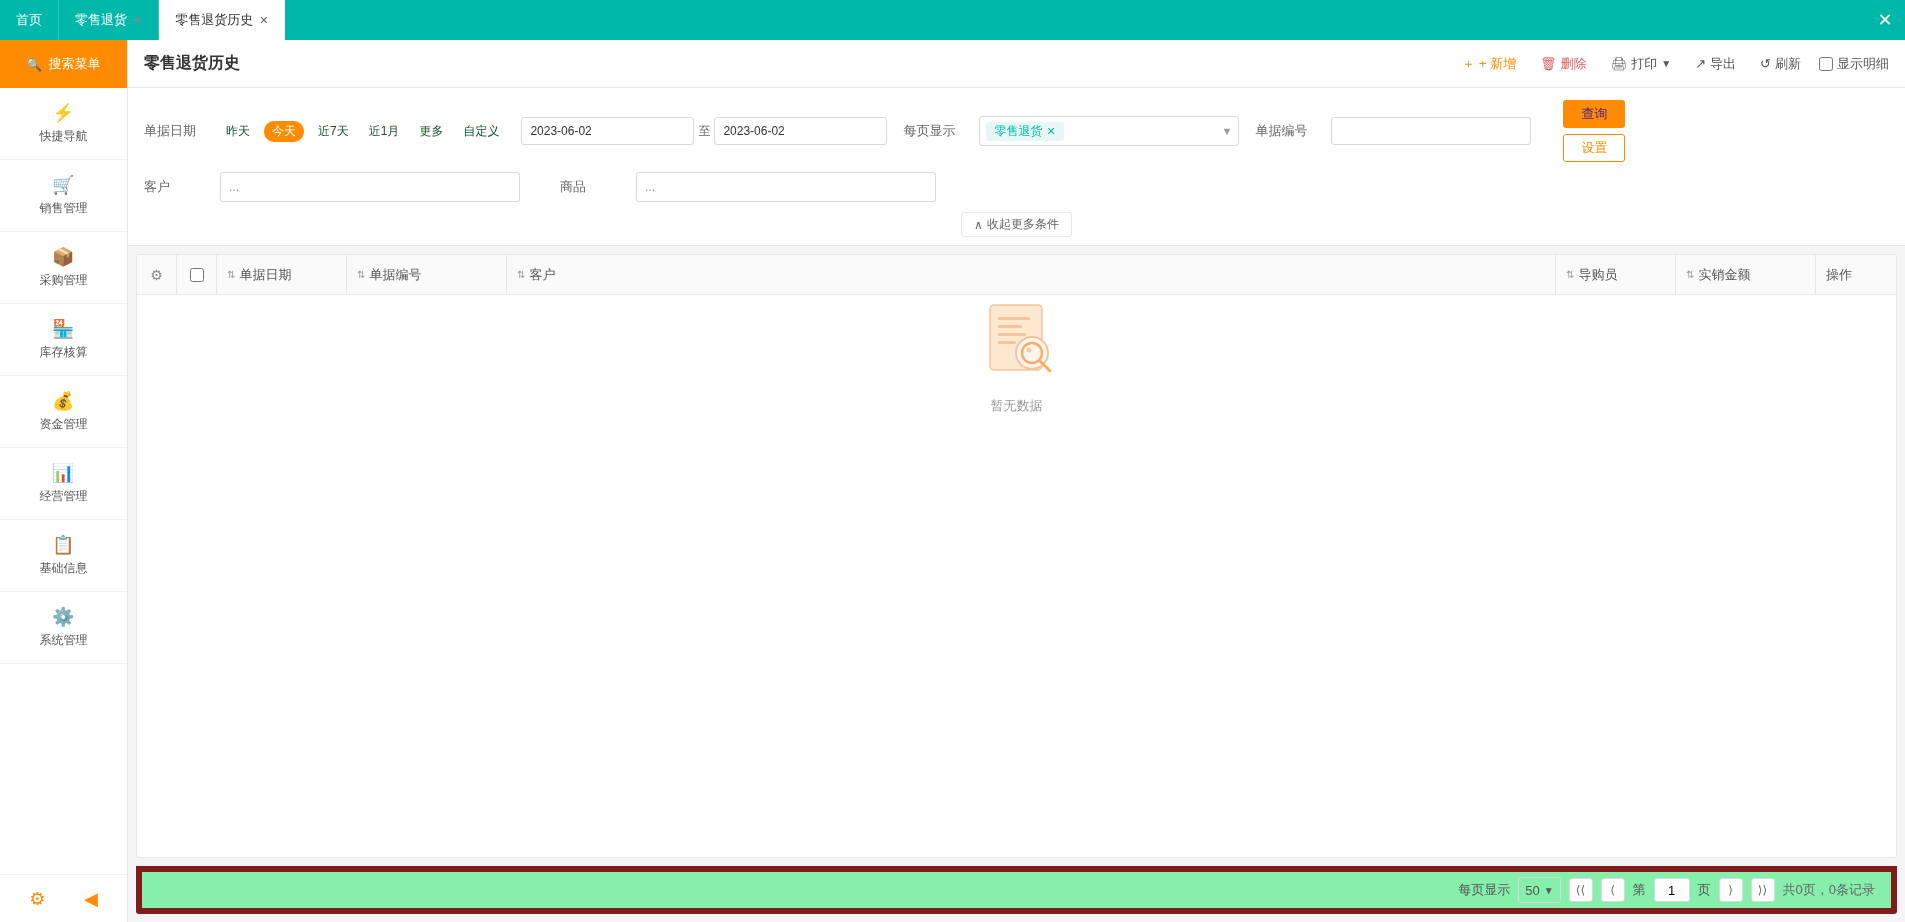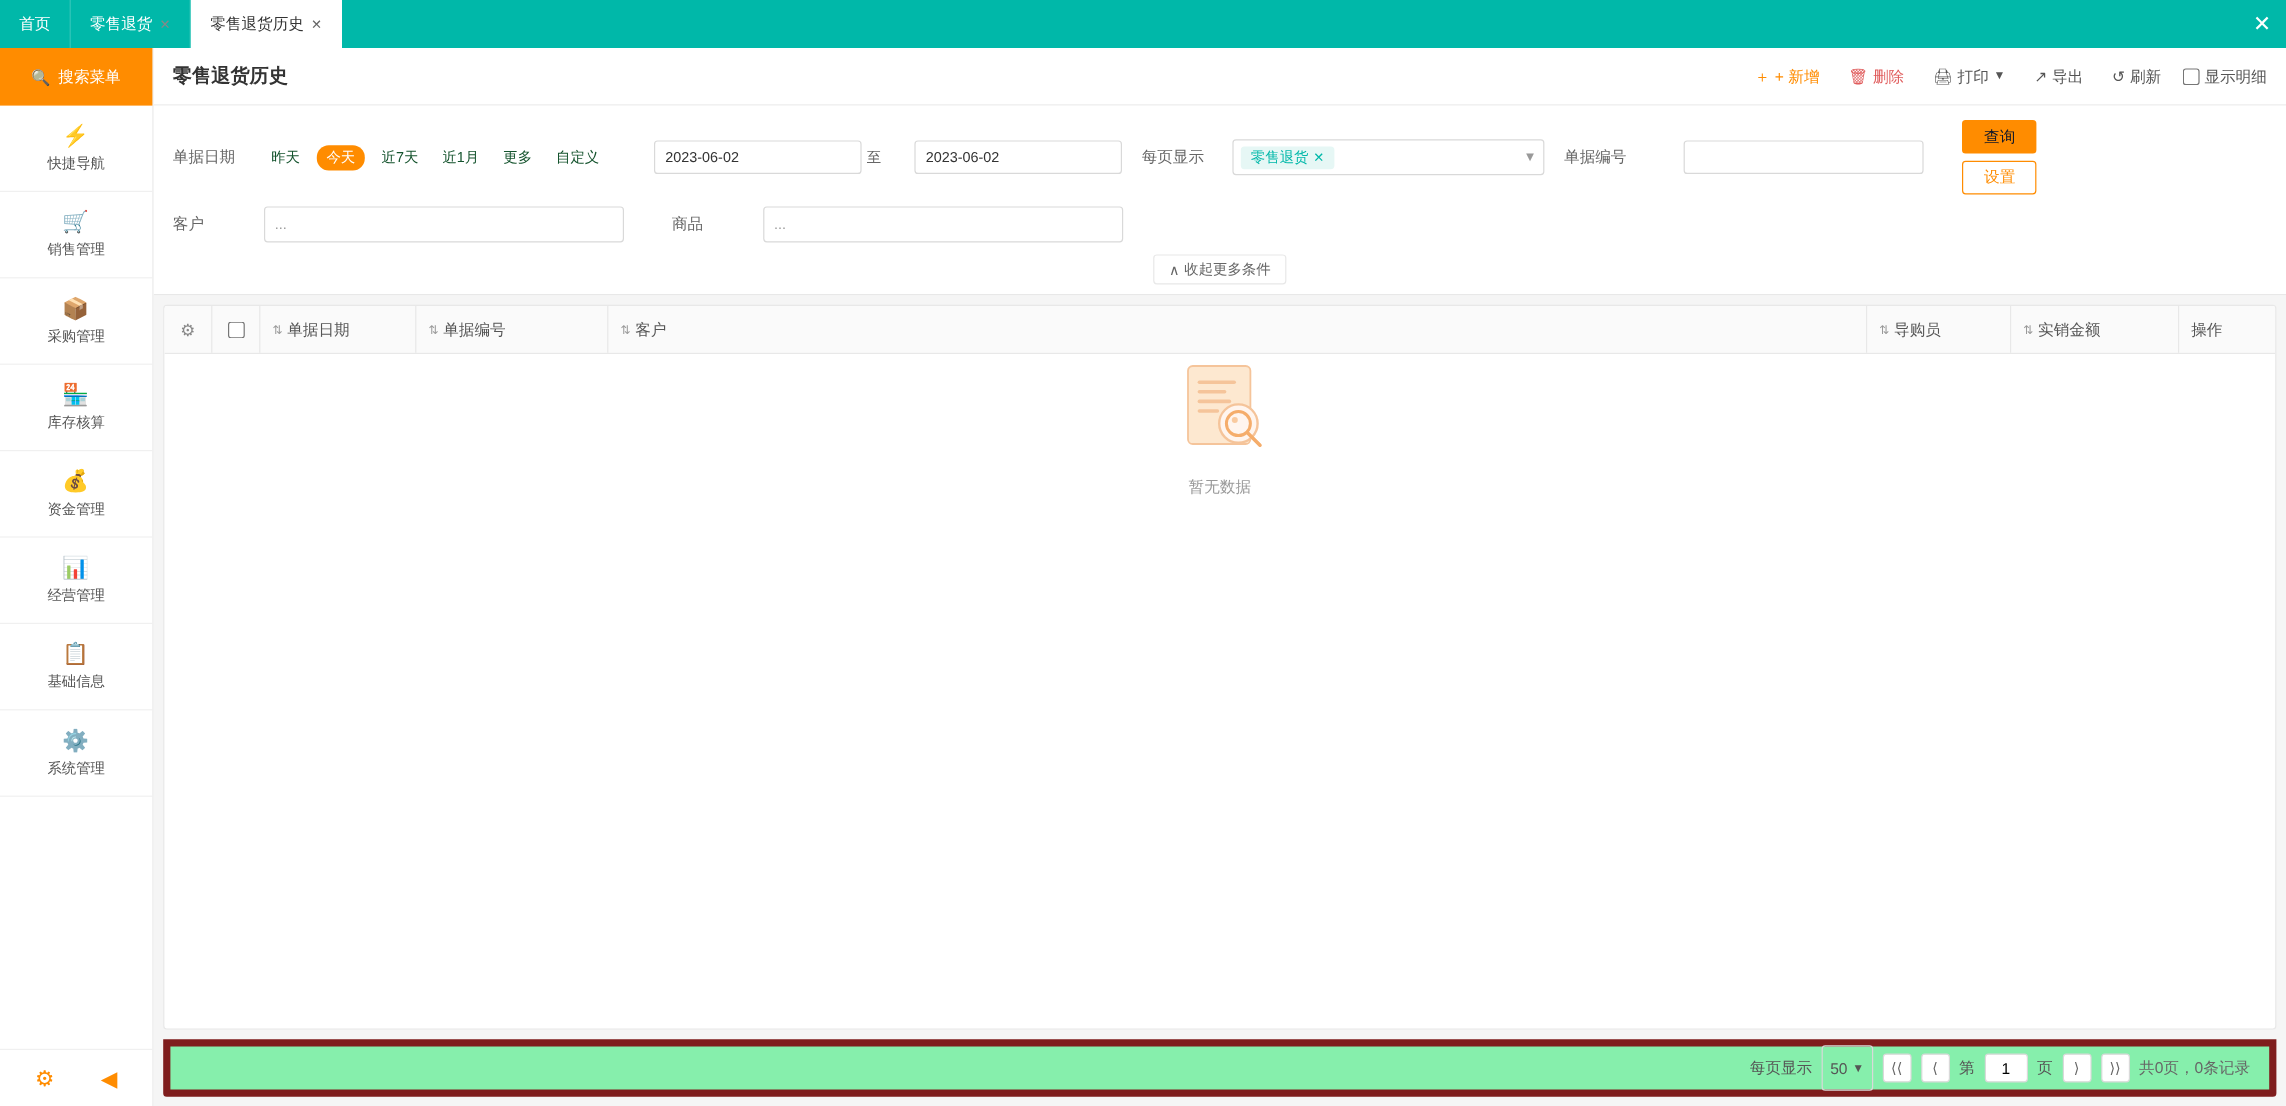--- a/index.html
+++ b/index.html
@@ -206,21 +206,20 @@
     }
     .filter-input {
       border: 1px solid #d9d9d9;
       border-radius: 3px;
       padding: 4px 8px;
       font-size: 12px;
       outline: none;
       color: #333;
       height: 28px;
       min-width: 200px;
-      margin-left: 24px;
     }
     .doc-type-tag {
       background: #e6f7f5;
       color: #00b8a9;
       padding: 1px 8px;
       border-radius: 3px;
       font-size: 12px;
       display: flex;
       align-items: center;
       gap: 4px;
@@ -275,21 +274,21 @@
 
     
     .query-settings {
       display: flex;
       flex-direction: column;
       gap: 6px;
       margin-left: 16px;
     }
     .btn-query {
       background: #ff8c00;
-      color: #0f172a;
+      color: #4c1d95;
       border: none;
       border-radius: 3px;
       padding: 5px 18px;
       font-size: 13px;
       cursor: pointer;
     }
     .btn-settings {
       background: #fff;
       color: #ff8c00;
       border: 1px solid #ff8c00;
@@ -370,21 +369,21 @@
       color: #555;
       margin: 0 8px 8px;
       border: 6px solid #7f1d1d;
       border-radius: 0 0 3px 3px;
     }
     .page-size-select {
       border: 1px solid #d9d9d9;
       border-radius: 3px;
       padding: 2px 6px;
       font-size: 13px;
-      height: 38px;
+      height: 26px;
       display: flex;
       align-items: center;
       gap: 4px;
       cursor: pointer;
     }
     .page-nav-btn {
       width: 24px;
       height: 24px;
       border: 1px solid #d9d9d9;
       border-radius: 3px;

